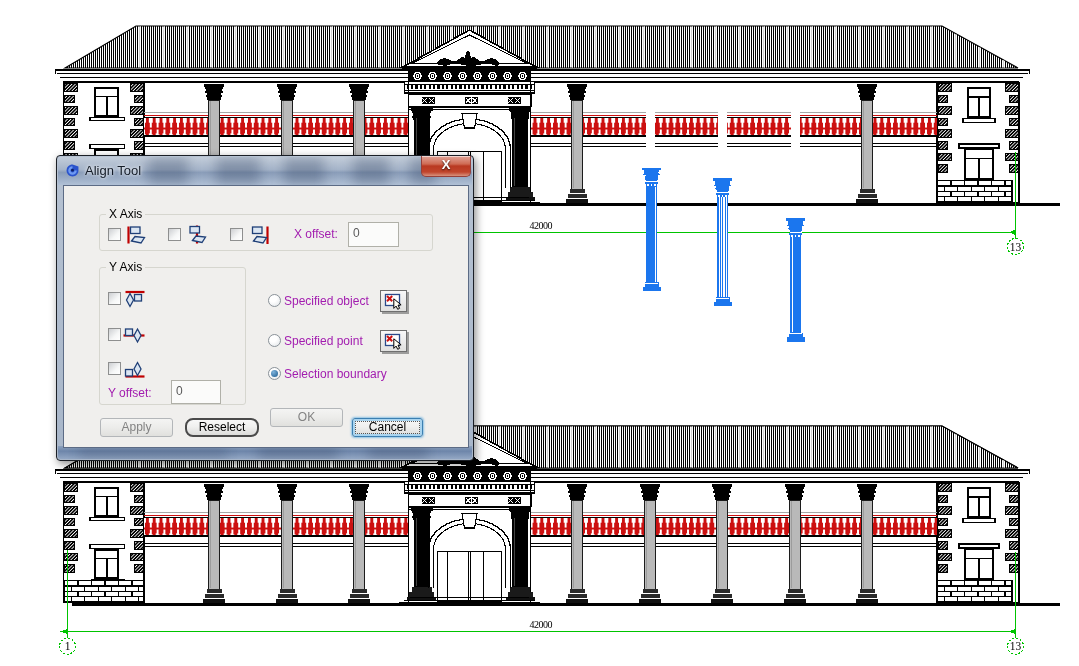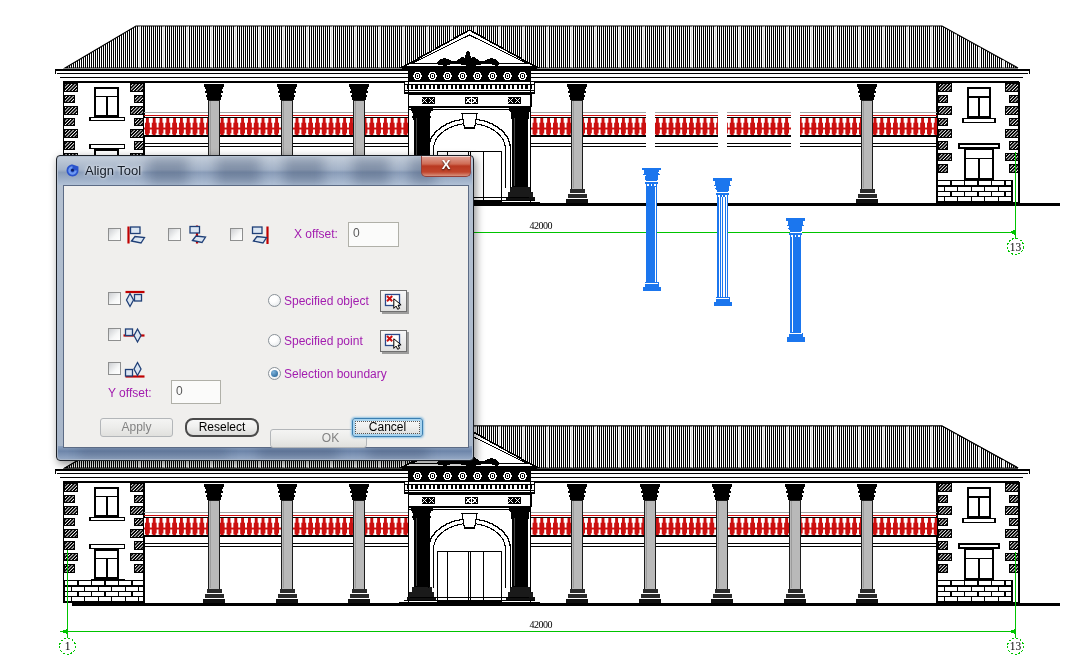--- a/index.html
+++ b/index.html
@@ -535,20 +535,26 @@
     <svg id="dlgIcon" width="14" height="14" viewBox="0 0 14 14">
       <path d="M7,0.6 C3.4,0.6 0.6,3.4 0.6,7 C0.6,10.6 3.4,13.4 7,13.4 C10.6,13.4 13.4,10.6 13.4,7 L13.4,2.6 Z" fill="#2a53cc"></path>
       <path d="M7,2.4 A4.6,4.6 0 1 0 11.6,7 L9.2,7 A2.2,2.2 0 1 1 7,4.8 Z" fill="#6f9bf2"></path>
       <circle cx="7" cy="6.6" r="1.5" fill="#0d2066"></circle>
     </svg>
     <div id="dlgTitle">Align Tool</div>
     <div id="xbtn">
         <span>X</span>
       </div>
     <div id="dlgClient">
+<div class="grp" style="left:35px;top:28px;width:332px;height:35px;">
+          <span>X Axis</span>
+        </div>
+<div class="grp" style="left:35px;top:81px;width:145px;height:136px;">
+          <span>Y Axis</span>
+        </div>
 <div class="cb" style="left:44px;top:42px;"></div>
 <div class="cb" style="left:104px;top:42px;"></div>
 <div class="cb" style="left:166px;top:42px;"></div>
 <div class="cb" style="left:44px;top:106px;"></div>
 <div class="cb" style="left:44px;top:142px;"></div>
 <div class="cb" style="left:44px;top:176px;"></div>
 <svg style="position:absolute;left:0;top:0;" width="404" height="261" viewBox="0 0 404 261">
 <line x1="64.5" y1="40.5" x2="64.5" y2="57.5" stroke="#c00000" stroke-width="2.2"></line>
 <rect x="66.5" y="41.0" width="9.5" height="6.5" fill="#dbe6f2" stroke="#1f3f77" stroke-width="1.3"></rect>
 <polygon points="67.5,55.0 71.0,50.5 80.5,51.5 77.0,57.0" fill="#dbe6f2" stroke="#1f3f77" stroke-width="1.3"></polygon>
@@ -587,18 +593,18 @@
             <path d="M6,5 l5.2,5.2 M11.2,5 l-5.2,5.2" stroke="#cc1111" stroke-width="2"></path>
             <path d="M12.8,7.8 L12.8,17.4 L15.1,15.1 L16.7,18.3 L18.6,17.3 L17,14.2 L20.1,13.8 Z" fill="#fffef4" stroke="#000" stroke-width="1"></path>
           </svg></div>
 <div class="pickbtn" style="left:316px;top:144px;"><svg width="25" height="20" viewBox="0 0 25 20">
             <rect x="4.5" y="3.5" width="14" height="11" fill="#fff" stroke="#2a4a8a" stroke-width="1.3"></rect>
             <path d="M6,5 l5.2,5.2 M11.2,5 l-5.2,5.2" stroke="#cc1111" stroke-width="2"></path>
             <path d="M12.8,7.8 L12.8,17.4 L15.1,15.1 L16.7,18.3 L18.6,17.3 L17,14.2 L20.1,13.8 Z" fill="#fffef4" stroke="#000" stroke-width="1"></path>
           </svg></div>
 <div class="btn" style="left:36px;top:232px;">Apply</div>
 <div class="btn enabled" style="left:121px;top:232px;width:70px;border:2px solid #4a4a4a;border-radius:8px;height:15px;line-height:15px;">Reselect</div>
-<div class="btn" style="left:206px;top:243px;padding-left:24px;">OK</div>
+<div class="btn" style="left:206px;top:222px;">OK</div>
 <div class="btn enabled" style="left:288px;top:232px;width:69px;border:1px solid #3c7fb1;box-shadow:0 0 0 2px #a9d4ef inset, 0 0 2px 1px #8fc2e4;"><span style="position:absolute;left:2px;top:2px;right:2px;bottom:2px;border:1px dotted #555;border-radius:1px;"></span>Cancel</div>
 
     </div>
   </div>
 </div>
 
 </body></html>

